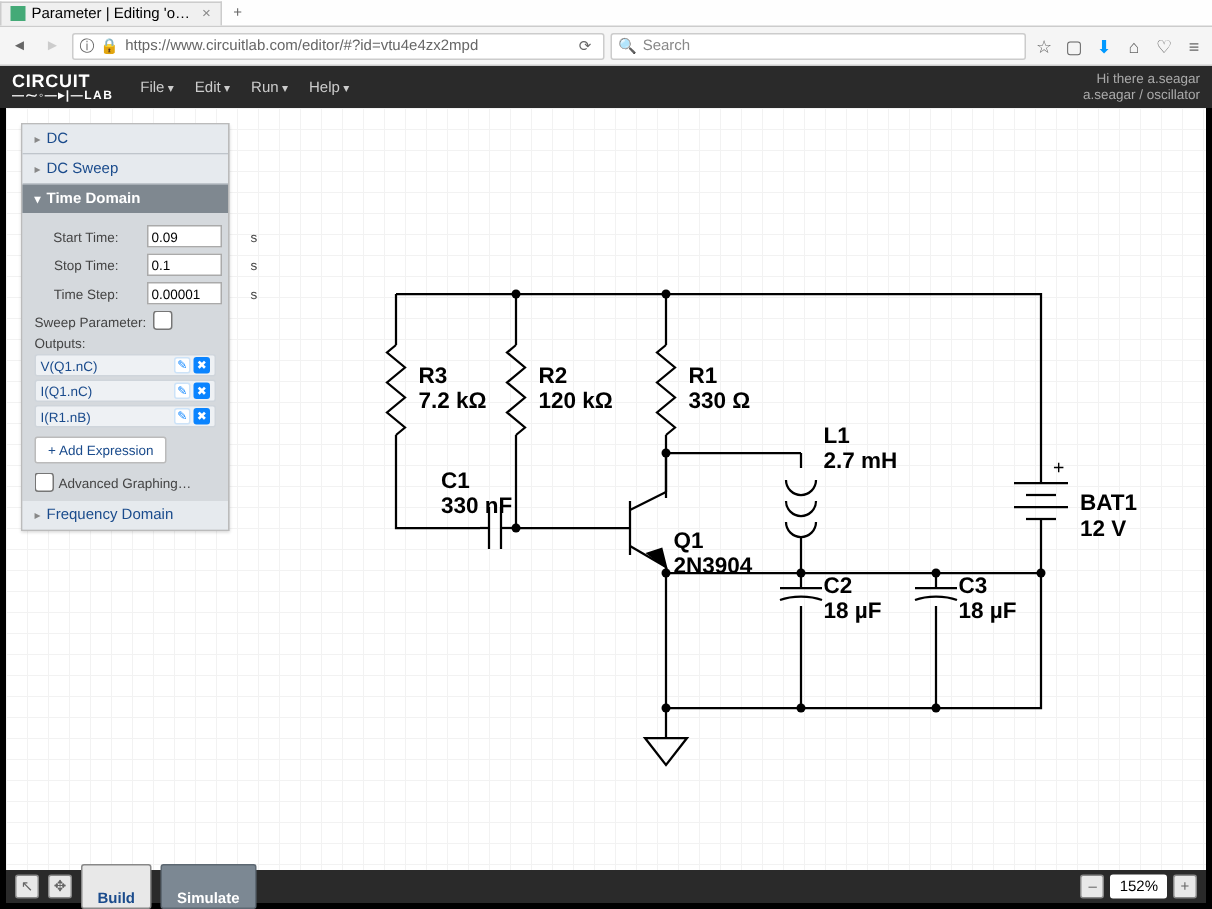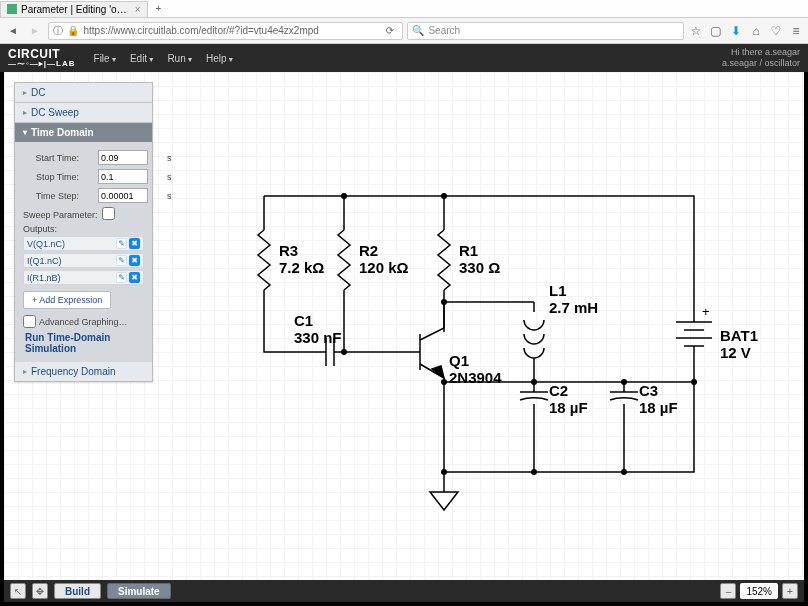--- a/index.html
+++ b/index.html
@@ -57,21 +57,21 @@
 .oi.edit { color: #0a84ff; background: #fff; border: 1px solid #cde3f8; }
 .oi.del { background: #0a84ff; color: #fff; }
 .add-expr { display: inline-block; background: #fff; border: 1px solid #bbb; border-radius: 2px; padding: 3px 8px; color: #1a4b8c; font-size: 9px; margin-top: 4px; }
 .adv-row { font-size: 9px; color: #444; margin-top: 6px; display: flex; align-items: center; gap: 3px; }
 .run-btn { color: #1a4b8c; font-size: 10px; font-weight: bold; padding: 4px 0 2px 2px; }
 
 .circuit { position: absolute; top: 0; left: 0; }
 .comp-label { position: absolute; font-family: Arial; font-size: 15px; color: #000; white-space: nowrap; line-height: 1.15; font-weight: bold; }
 
 .bottom-bar { position: absolute; left: 4px; right: 4px; bottom: 4px; height: 22px; background: #2a2a2a; display: flex; align-items: center; padding: 0 6px; gap: 6px; }
-.bb-btn { height: 16px; padding: 0 10px; background: #e8e8e8; border: 1px solid #888; border-radius: 2px; font-size: 10px; font-weight: bold; display: flex; align-items: center; }
+.bb-btn { height: 30px; padding: 0 10px; background: #e8e8e8; border: 1px solid #888; border-radius: 2px; font-size: 10px; font-weight: bold; display: flex; align-items: flex-end; }
 .bb-btn.sim { background: #7c8893; color: #fff; border-color: #5d6872; }
 .bb-square { width: 16px; height: 16px; background: #e8e8e8; border: 1px solid #888; border-radius: 2px; display: flex; align-items: center; justify-content: center; font-size: 10px; color: #666; }
 .zoom-group { margin-left: auto; display: flex; gap: 4px; align-items: center; }
 .zoom-val { background: #fff; height: 16px; padding: 0 6px; font-size: 10px; display: flex; align-items: center; border-radius: 2px; }
 </style>
 </head>
 <body>
 
 <div class="browser-chrome">
   <div class="tab">
@@ -173,21 +173,20 @@
           <span class="output-icons">
               <span class="oi edit">✎</span>
               <span class="oi del">✖</span>
             </span>
         </div>
         <div class="add-expr">+ Add Expression</div>
         <div class="adv-row">
             <input type="checkbox" style="">
             <span>Advanced Graphing…</span>
           </div>
-        <div class="run-btn">Run Time-Domain Simulation</div>
       </div>
       <div class="panel-row caret" style="border-bottom:none">
           <span>Frequency Domain</span>
         </div>
     </div>
 
     <svg class="circuit" width="800" height="510" viewBox="0 0 800 510">
       <g stroke="#000" stroke-width="1.5" fill="none">
 
         <path d="M260 124 H690 V230"></path>

